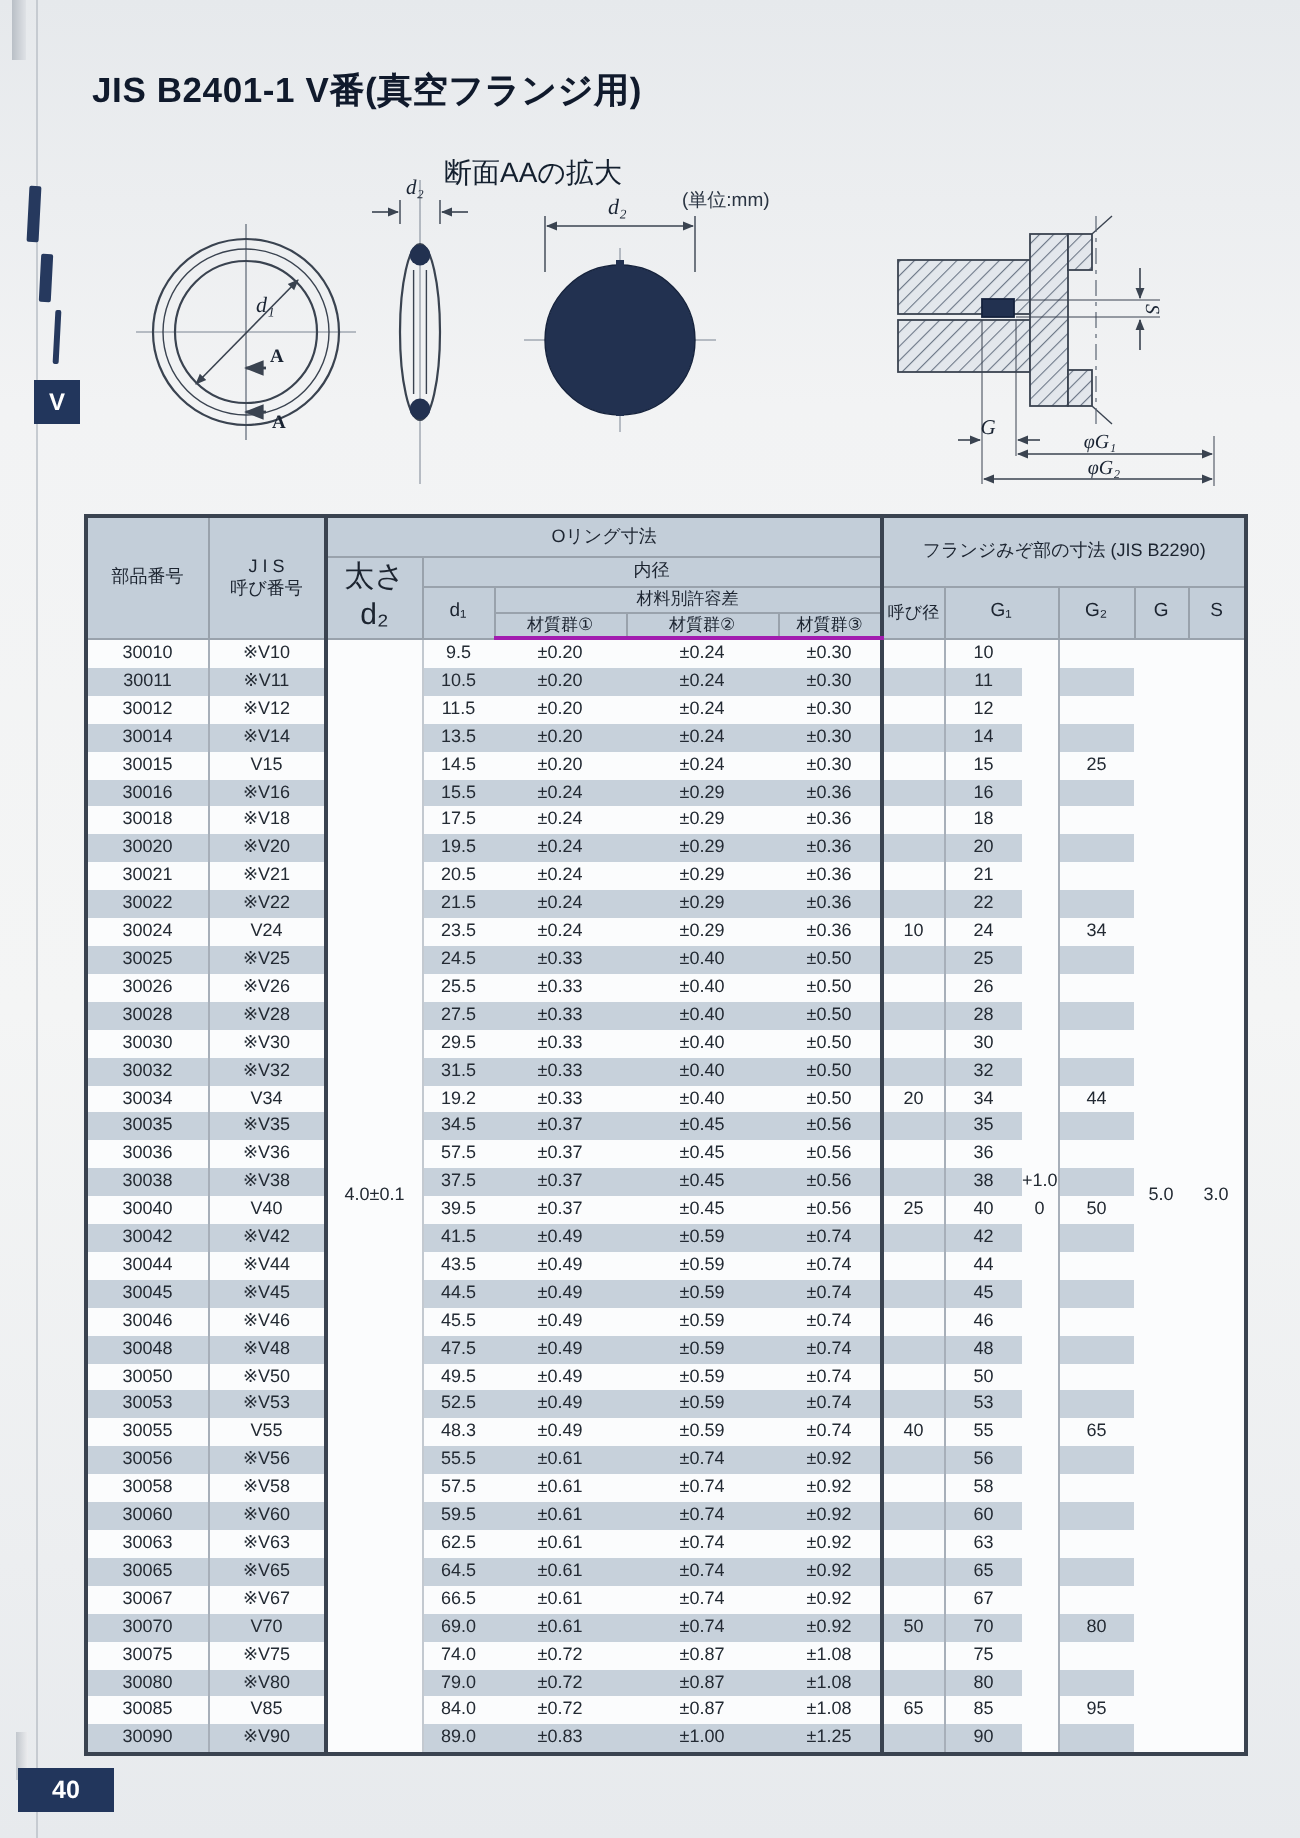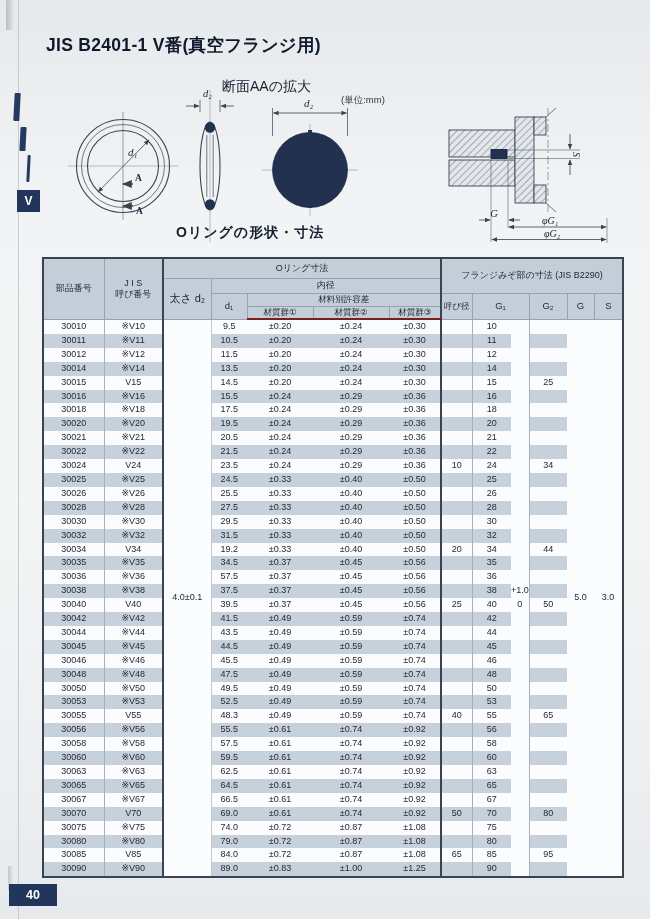--- a/index.html
+++ b/index.html
@@ -31,21 +31,21 @@
   
   .diagram{position:absolute;left:0;top:78px;width:650px;height:178px;}
   .diagram text{font-family:"Liberation Serif","DejaVu Serif",serif;}
   
   .spec-wrap{position:absolute;left:42px;top:257px;width:580px;}
   table.spec{border-collapse:collapse;table-layout:fixed;width:580px;border:2px solid #3a4350;background:#fbfcfd;}
   table.spec th{
     background:#c3ced9;border:1px solid #99a2ac;font-weight:normal;color:#1c2430;
     font-size:8.5px;padding:0;line-height:1.25;text-align:center;vertical-align:middle;white-space:pre-line;
   }
-  table.spec thead tr:last-child th{border-bottom:2px solid #7f1d1d;}
+  table.spec thead tr:last-child th{border-bottom:2px solid #a21caf;}
   table.spec td{
     padding:0;font-size:9px;text-align:center;vertical-align:middle;color:#232a33;
     height:13.9px;line-height:13.9px;border:none;white-space:pre-line;
   }
   tr.shade td{background:#c7d1db;}
   td.merged{background:#fbfcfd !important;line-height:1.5;}
   .bR{border-right:1px solid #a7afb9 !important;}
   .bRl{border-right:1px solid #c3c9d0 !important;}
   .bR2{border-right:2px solid #3a4350 !important;}
   th.bR2h{border-right:2px solid #3a4350 !important;}
@@ -62,21 +62,20 @@
   <div class="spine-dash dash2"></div>
   <div class="spine-dash dash3"></div>
   <div class="v-tab">V</div>
   <div class="pageno-strip"></div>
   <div class="pageno">40</div>
 
   <div class="doc-title">JIS B2401-1 V番(真空フランジ用)</div>
 
   <div class="section-heading">断面AAの拡大</div>
   <div class="unit-note">(単位:mm)</div>
-  <div class="shape-caption">Oリングの形状・寸法</div>
 
   <svg class="diagram" viewBox="0 0 650 178">
     <defs>
       <pattern id="hatch" width="5" height="5" patternUnits="userSpaceOnUse" patternTransform="rotate(45)">
         <rect width="5" height="5" fill="#e3e7ec"></rect>
         <line x1="0" y1="0" x2="0" y2="5" stroke="#6b7686" stroke-width="1.1"></line>
       </pattern>
       <marker id="ar" viewBox="0 0 10 10" refX="9" refY="5" markerWidth="7" markerHeight="7" orient="auto-start-reverse">
         <path d="M0,1 L10,5 L0,9 z" fill="#3a4350"></path>
       </marker>
@@ -178,21 +177,21 @@
       </colgroup>
       <thead>
         <tr class="hrow1">
           <th rowspan="4" style="font-size:9px">部品番号</th>
           <th rowspan="4" class="bR2h" style="font-size:9px">J I S
 呼び番号</th>
           <th colspan="5" class="bR2h" style="font-size:9px">Oリング寸法</th>
           <th colspan="6" rowspan="2" style="font-size:9px">フランジみぞ部の寸法 (JIS B2290)</th>
         </tr>
         <tr class="hrow2">
-          <th rowspan="3" style="font-size:11px">太さ d₂</th>
+          <th rowspan="3" style="font-size:15px">太さ d₂</th>
           <th colspan="4" class="bR2h" style="font-size:9px">内径</th>
         </tr>
         <tr class="hrow3">
           <th rowspan="2" style="font-size:9.5px">d₁</th>
           <th colspan="3" class="bR2h">材料別許容差</th>
           <th rowspan="2">呼び径</th>
           <th rowspan="2" colspan="2" style="font-size:9.5px">G₁</th>
           <th rowspan="2" style="font-size:9.5px">G₂</th>
           <th rowspan="2" style="font-size:9.5px">G</th>
           <th rowspan="2" style="font-size:9.5px">S</th>

